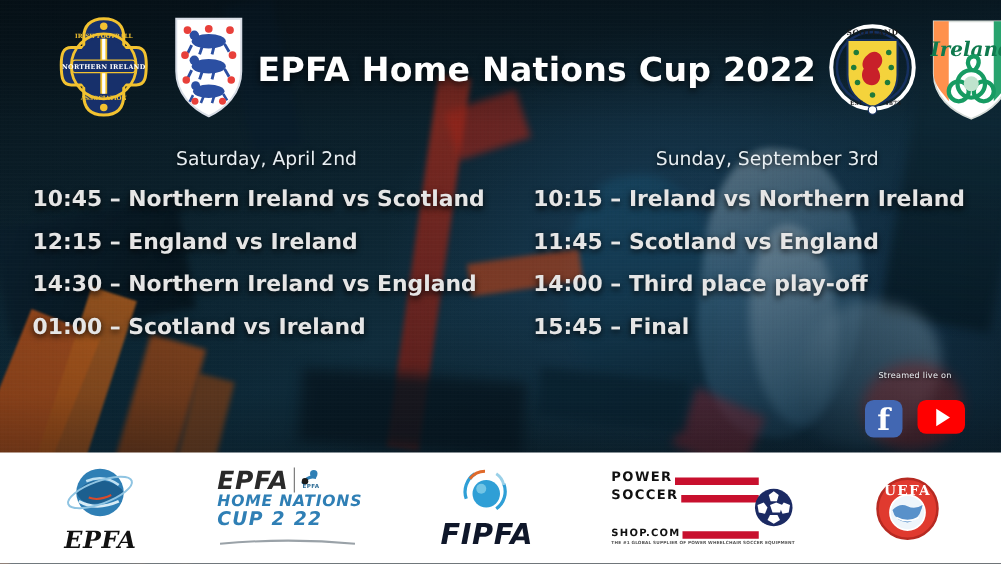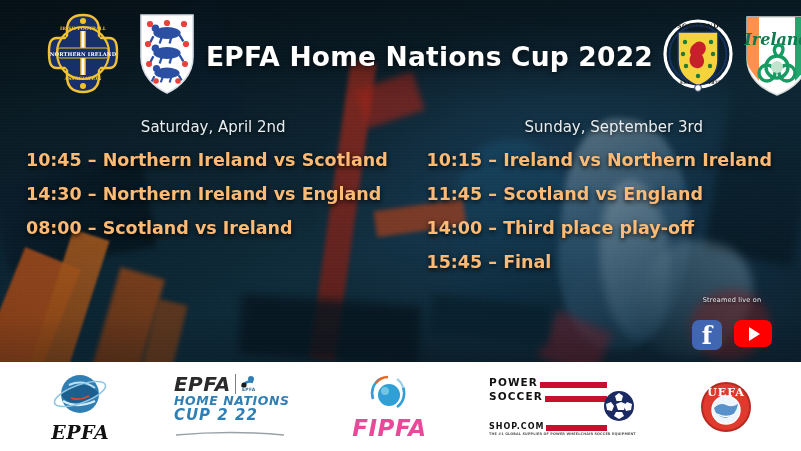--- a/index.html
+++ b/index.html
@@ -46,21 +46,21 @@
          text-shadow:0 2px 6px rgba(0,0,0,.65);white-space:nowrap;}
 
   
   .schedule{position:absolute;left:0;top:118px;width:801px;display:flex;}
   .day{width:50%;box-sizing:border-box;}
   .day-left{padding-left:26px;}
   .day-right{padding-left:26px;}
   .day-title{color:#e7eef2;font-size:15px;text-align:center;margin:0 0 14px 0;
              text-shadow:0 1px 4px rgba(0,0,0,.8);}
   .day-right .day-title{text-align:center;}
-  .fixture{color:#fdba74;font-size:17.5px;font-weight:bold;margin:0 0 14px 0;white-space:nowrap;
+  .fixture{color:#e5e5e5;font-size:17.5px;font-weight:bold;margin:0 0 14px 0;white-space:nowrap;
            text-shadow:0 2px 5px rgba(0,0,0,.85);}
 
   
   .stream{position:absolute;right:14px;top:296px;width:110px;text-align:center;}
   .stream-label{color:#e9eef1;font-size:6.5px;letter-spacing:.2px;margin-bottom:16px;
                 text-shadow:0 1px 3px rgba(0,0,0,.8);}
   .stream-icons{display:flex;justify-content:center;gap:12px;}
   .sicon{width:30px;height:30px;border-radius:7px;display:flex;align-items:center;justify-content:center;}
   .fb{background:#4267b2;}
   .fb-f{color:#fff;font-size:24px;font-weight:bold;line-height:1;font-family:"DejaVu Serif",serif;margin-top:2px;}
@@ -75,21 +75,21 @@
   
   .epfa-word{font-size:19px;font-weight:bold;font-style:italic;color:#111;letter-spacing:.5px;margin-top:2px;
              font-family:"DejaVu Serif",serif;}
   
   .hn{line-height:1;text-align:left;}
   .hn-1{font-size:20px;font-weight:bold;font-style:italic;color:#2a2a2a;letter-spacing:.5px;}
   .hn-2{font-size:12.5px;font-weight:bold;font-style:italic;color:#2f7fb5;letter-spacing:.6px;margin-top:1px;}
   .hn-3{font-size:15px;font-weight:bold;font-style:italic;color:#2f7fb5;letter-spacing:1px;margin-top:1px;}
   .hn-badge{font-size:4.5px;font-weight:bold;color:#2f6d96;text-align:center;letter-spacing:.3px;}
   
-  .fipfa-word{font-size:23px;font-weight:bold;font-style:italic;color:#ec4899;letter-spacing:.5px;}
+  .fipfa-word{font-size:23px;font-weight:bold;font-style:italic;color:#0f172a;letter-spacing:.5px;}
   
   .pss{line-height:1.05;}
   .pss-row{display:flex;align-items:flex-end;}
   .pss-t{font-size:10.5px;font-weight:bold;color:#111;letter-spacing:1.1px;}
   .pss-t3{font-size:8px;font-weight:bold;color:#111;letter-spacing:1px;}
   .pss-bar{height:6px;background:#c8102e;flex:1;min-width:30px;margin-left:2px;}
   .pss-tag{font-size:3.4px;font-weight:bold;color:#555;letter-spacing:.15px;margin-top:2px;white-space:nowrap;}
 </style>
 </head>
 <body>
@@ -215,22 +215,23 @@
         <circle cx="36" cy="56" r="6" fill="#bfe3cd"></circle>
       </svg>
     </div>
   </div>
 
   <div class="schedule">
 
     <div class="day day-left">
       <div class="day-title">Saturday, April 2nd</div>
       <div class="fixture">10:45 – Northern Ireland vs Scotland</div>
+      <div class="fixture">12:15 – England vs Ireland</div>
       <div class="fixture">14:30 – Northern Ireland vs England</div>
-      <div class="fixture">08:00 – Scotland vs Ireland</div>
+      <div class="fixture">01:00 – Scotland vs Ireland</div>
     </div>
 
     <div class="day day-right">
       <div class="day-title">Sunday, September 3rd</div>
       <div class="fixture">10:15 – Ireland vs Northern Ireland</div>
       <div class="fixture">11:45 – Scotland vs England</div>
       <div class="fixture">14:00 – Third place play-off</div>
       <div class="fixture">15:45 – Final</div>
     </div>
   </div>

